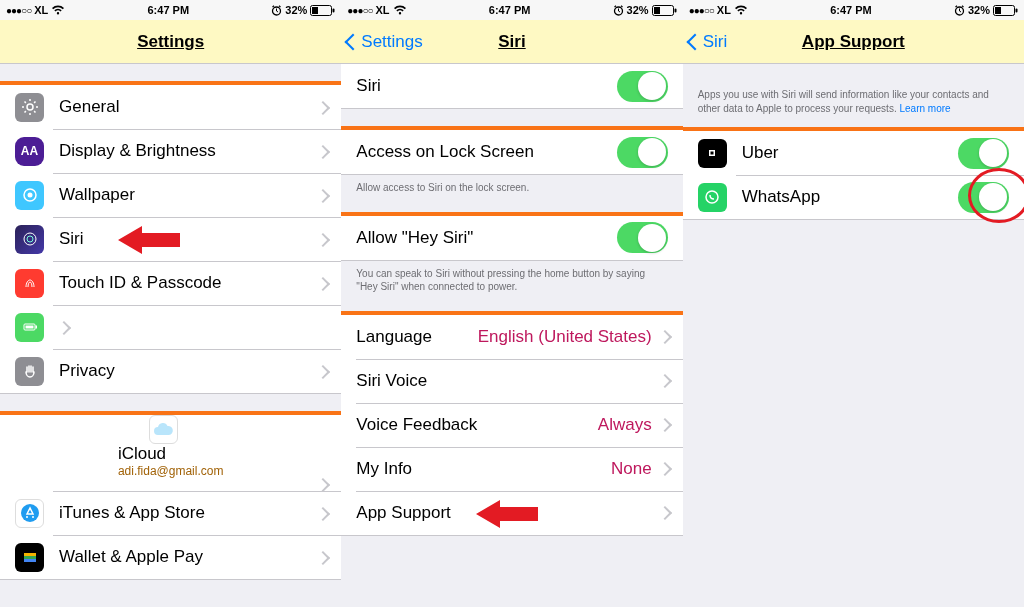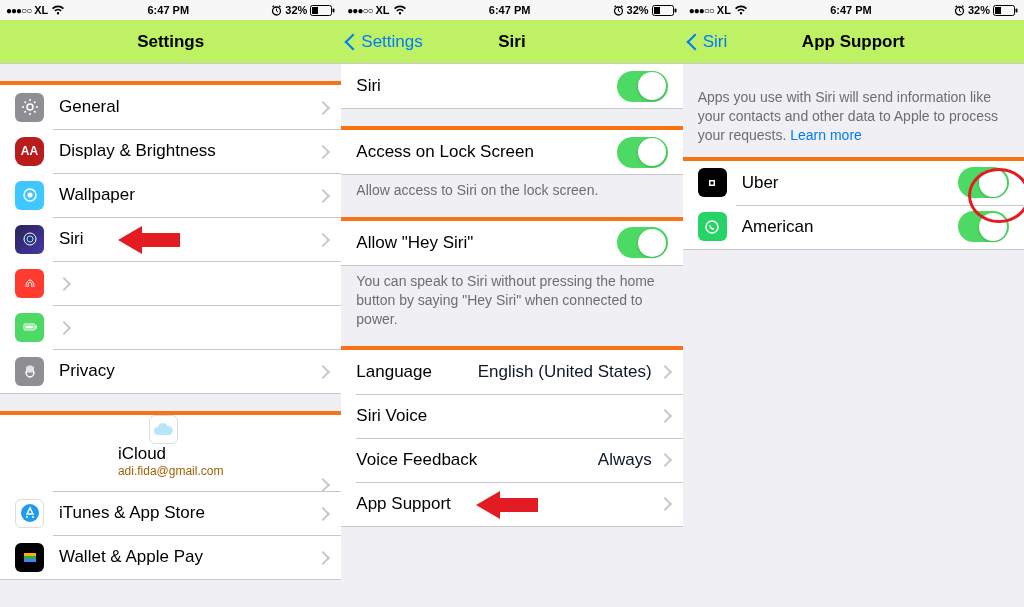--- a/index.html
+++ b/index.html
@@ -28,26 +28,27 @@
     justify-content: space-between;
     padding: 0 6px;
     font-size: 11px;
     font-weight: 600;
     color: #000;
   }
   .status-left, .status-right { display: flex; align-items: center; gap: 3px; }
   .dots { letter-spacing: -1px; font-size:10px;}
   .nav-bar {
     height: 44px;
-    background: #bef264;
+    background: #fef9c3;
     border-bottom: 1px solid #c8c7cc;
     display: flex;
     align-items: center;
     justify-content: center;
     position: relative;
+    text-decoration: underline;
   }
   .nav-title { font-size: 17px; font-weight: 600; color: #000; }
   .nav-back {
     position: absolute;
     left: 6px;
     display: flex;
     align-items: center;
     color: #007aff;
     font-size: 17px;
   }
@@ -94,36 +95,36 @@
   .row-icon {
     width: 29px; height: 29px;
     border-radius: 6px;
     margin-right: 15px;
     flex-shrink: 0;
     display:flex;align-items:center;justify-content:center;
     color:#fff;font-size:15px;font-weight:600;
   }
   .row-label { font-size: 17px; color: #000; flex: 1; }
   .row-sub { font-size: 12px; color: #a16207; }
-  .row-value { font-size: 17px; color: #0f172a; margin-right: 8px; }
+  .row-value { font-size: 17px; color: #be185d; margin-right: 8px; }
   .chevron {
     width: 8px; height: 13px;
     display: inline-block;
   }
   .chevron::before{
     content:"";
     display:block;
     width:8px;height:8px;
     border-top:2px solid #c7c7cc;
     border-right:2px solid #c7c7cc;
     transform:rotate(45deg);
     margin-top:2px;
   }
   .footer-text {
-    font-size: 14px;
+    font-size: 10px;
     color: #6d6d72;
     padding: 6px 15px 0 15px;
     line-height: 1.35;
   }
   .footer-text .link { color: #007aff; }
   .toggle {
     width: 51px; height: 31px;
     border-radius: 16px;
     background: #4cd964;
     position: relative;
@@ -147,21 +148,21 @@
     width:62px;height:55px;
     border:3px solid #e31b23;
     border-radius:50%;
     right:-6px; top:168px;
     pointer-events:none;
   }
   .row.tall { min-height:55px; flex-direction:column; }
   .row.tall .stack { display:flex; flex-direction:column;}
   
   .ic-general{background:#8e8e93;}
-  .ic-display{background:#b91c1c;border-radius:9px;}
+  .ic-display{background:#4c1d95;border-radius:9px;}
   .ic-wallpaper{background:#3fc7ff;}
   .ic-sounds{background:#ff2d55;}
   .ic-siri{background:linear-gradient(135deg,#2b2258,#4438a8);}
   .ic-touchid{background:#ff3b30;}
   .ic-battery{background:#4cd964;}
   .ic-privacy{background:#8e8e93;}
   .ic-icloud{background:#fff;border:1px solid #ddd;}
   .ic-itunes{background:#fff;border:1px solid #ddd;}
   .ic-wallet{background:#000;}
   .ic-uber{background:#000;}
@@ -244,20 +245,21 @@
           <svg class="arrow-red" style="left:118px;top:7px;" viewBox="0 0 62 32">
               <polygon points="0,16 24,2 24,9 62,9 62,23 24,23 24,30" fill="#e31b23"></polygon>
             </svg>
         </div>
         <div class="row">
           <div class="row-icon ic-touchid">
               <svg width="18" height="18" viewBox="0 0 18 18">
                 <path d="M5 13c0-4 2-7 4-7s4 3 4 7M7 13c0-3 1-5 2-5s2 2 2 5" fill="none" stroke="#fff"></path>
               </svg>
             </div>
+          <span class="row-label">Touch ID &amp; Passcode</span>
           <span class="chevron"></span>
         </div>
         <div class="row">
           <div class="row-icon ic-battery">
               <svg width="18" height="18" viewBox="0 0 18 18">
                 <rect x="3" y="6" width="11" height="6" rx="1" fill="none" stroke="#fff"></rect>
                 <rect x="14.5" y="7.5" width="1.5" height="3" fill="#fff"></rect>
                 <rect x="4.5" y="7.5" width="8" height="3" fill="#fff"></rect>
               </svg>
             </div>
@@ -386,20 +388,25 @@
           <span class="row-value">English (United States)</span>
           <span class="chevron"></span>
         </div>
         <div class="row noicon">
           <span class="row-label">Siri Voice</span>
           <span class="chevron"></span>
         </div>
         <div class="row noicon">
           <span class="row-label">Voice Feedback</span>
           <span class="row-value">Always</span>
+          <span class="chevron"></span>
+        </div>
+        <div class="row noicon">
+          <span class="row-label">My Info</span>
+          <span class="row-value">None</span>
           <span class="chevron"></span>
         </div>
         <div class="row noicon" style="position:relative;">
           <span class="row-label">App Support</span>
           <span class="chevron"></span>
           <svg class="arrow-red" style="left:135px;top:7px;" viewBox="0 0 62 32">
               <polygon points="0,16 24,2 24,9 62,9 62,23 24,23 24,30" fill="#e31b23"></polygon>
             </svg>
         </div>
       </div>
@@ -459,19 +466,19 @@
         <span class="row-label">Uber</span>
         <div class="toggle"></div>
       </div>
       <div class="row">
         <div class="row-icon ic-whatsapp">
             <svg width="18" height="18" viewBox="0 0 18 18">
               <circle cx="9" cy="9" r="6" fill="none" stroke="#fff" stroke-width="1.5"></circle>
               <path d="M7 7c0 3 1 4 4 4" stroke="#fff" stroke-width="1.5" fill="none"></path>
             </svg>
           </div>
-        <span class="row-label">American</span>
+        <span class="row-label">WhatsApp</span>
         <div class="toggle"></div>
       </div>
     </div>
   </div>
   <div class="circle-red"></div>
 </div>
 
 </body></html>

